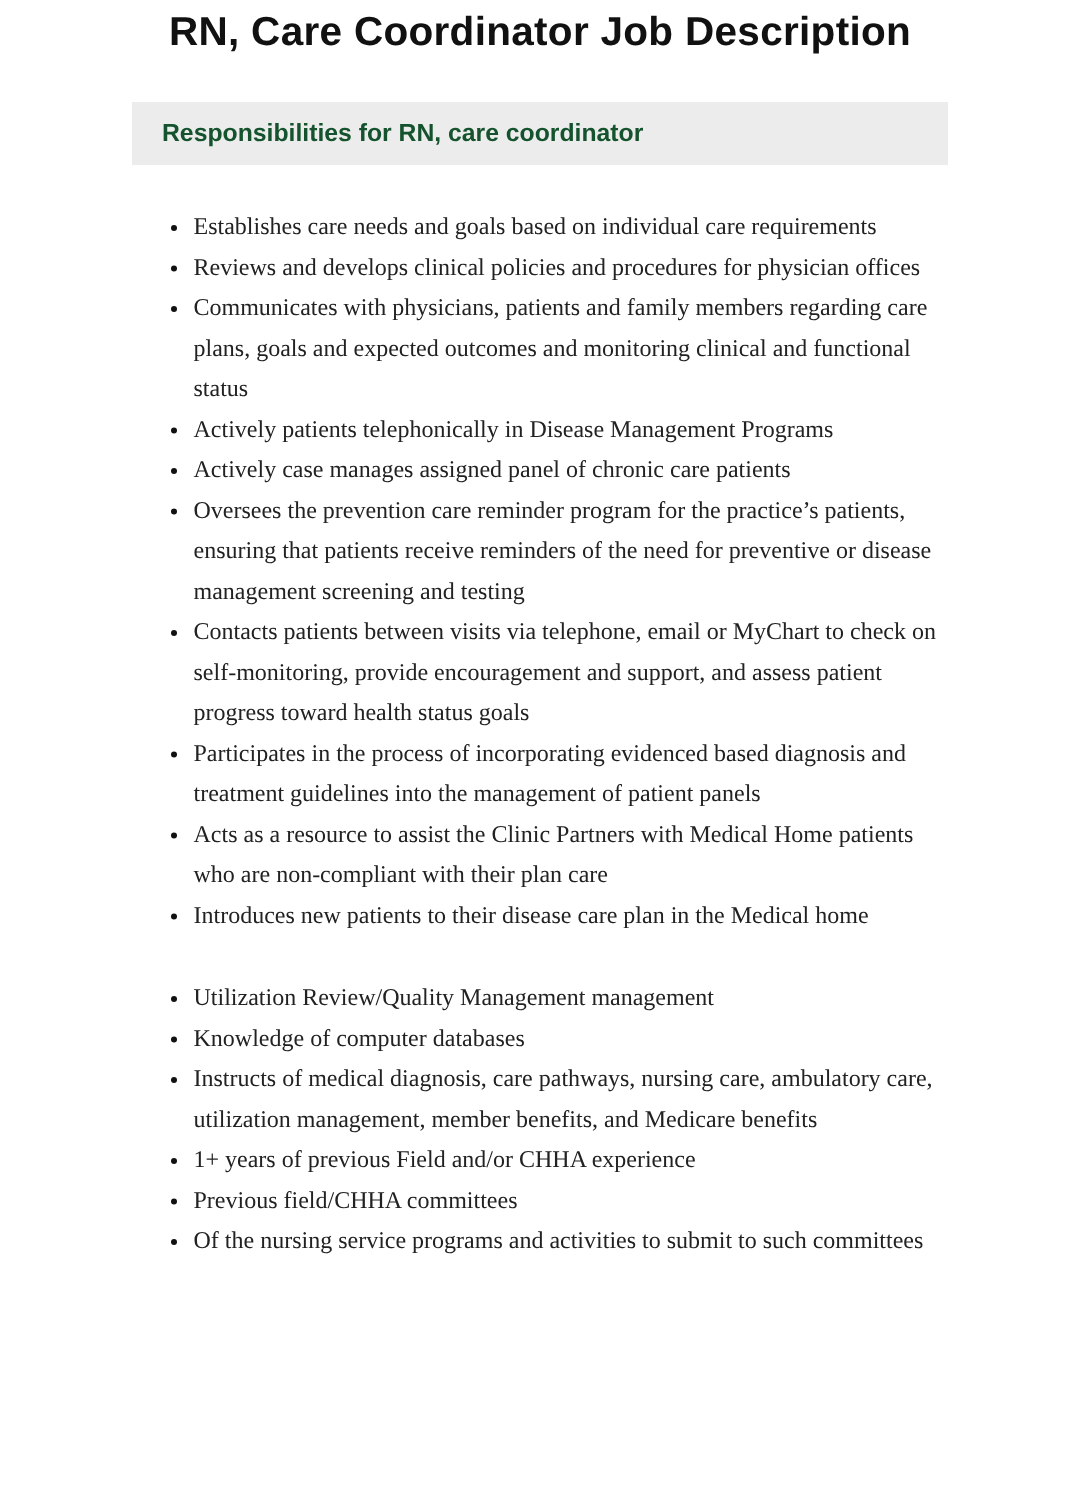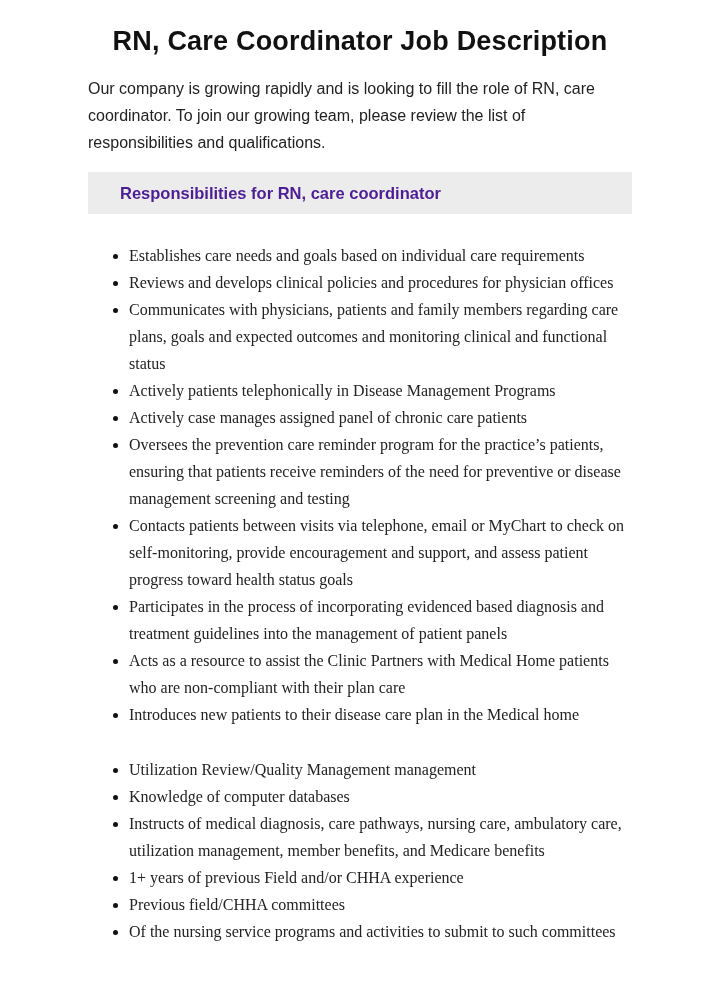--- a/index.html
+++ b/index.html
@@ -6,21 +6,21 @@
   html, body {
     background: #ffffff;
     font-family: "Liberation Sans", "DejaVu Sans", sans-serif;
     color: #222222;
   }
   .page {
     width: 584px;
     min-height: 1003px;
     margin: 0 auto;
     background: #ffffff;
-    padding: 20px 20px 20px 20px;
+    padding: 0 20px 20px 20px;
   }
   .doc-title {
     font-size: 27px;
     font-weight: 700;
     text-align: center;
     color: #111111;
     padding: 6px 0 18px 0;
     letter-spacing: 0.2px;
   }
   .intro {
@@ -30,23 +30,22 @@
     margin-bottom: 16px;
   }
   .section-bar {
     background: #ececec;
     padding: 11px 20px;
     margin: 13px 0 6px 0;
   }
   .section-bar h2 {
     font-size: 16.5px;
     font-weight: 700;
-    color: #4c1d95;
+    color: #14532d;
     line-height: 20px;
-    margin-left: 12px;
   }
   ul.bullets {
     margin: 28px 0 18px 0;
     padding-left: 41px;
     list-style-type: disc;
     font-family: Liberation Serif, serif;
   }
   ul.bullets li {
     font-size: 16px;
     line-height: 27px;
@@ -56,21 +55,20 @@
     color: #111111;
   }
 </style>
 </head>
 <body>
 
 <div class="page">
 
   <h1 class="doc-title">RN, Care Coordinator Job Description</h1>
 
-  <p class="intro">Our company is growing rapidly and is looking to fill the role of RN, care coordinator. To join our growing team, please review the list of responsibilities and qualifications.</p>
 
   <div class="section-bar">
     <h2>Responsibilities for RN, care coordinator</h2>
   </div>
 
   <ul class="bullets">
       <li>Establishes care needs and goals based on individual care requirements</li>
       <li>Reviews and develops clinical policies and procedures for physician offices</li>
       <li>Communicates with physicians, patients and family members regarding care plans, goals and expected outcomes and monitoring clinical and functional status</li>
       <li>Actively patients telephonically in Disease Management Programs</li>

